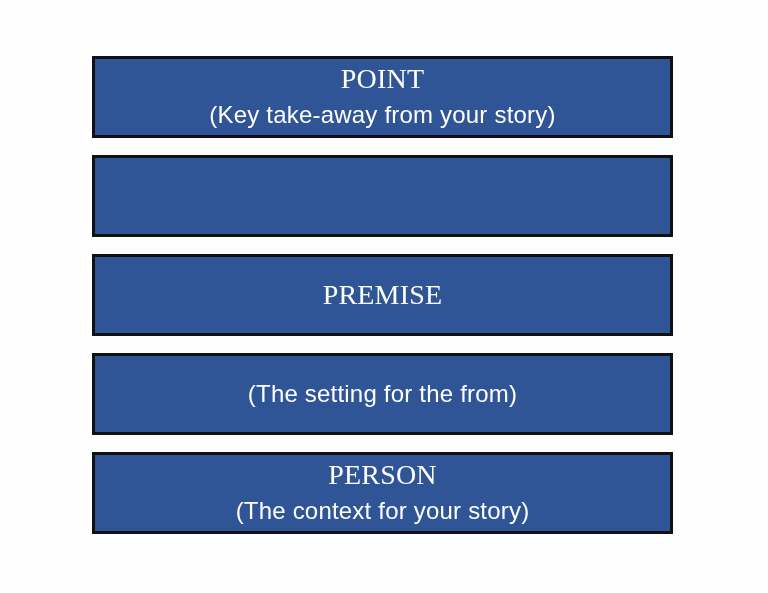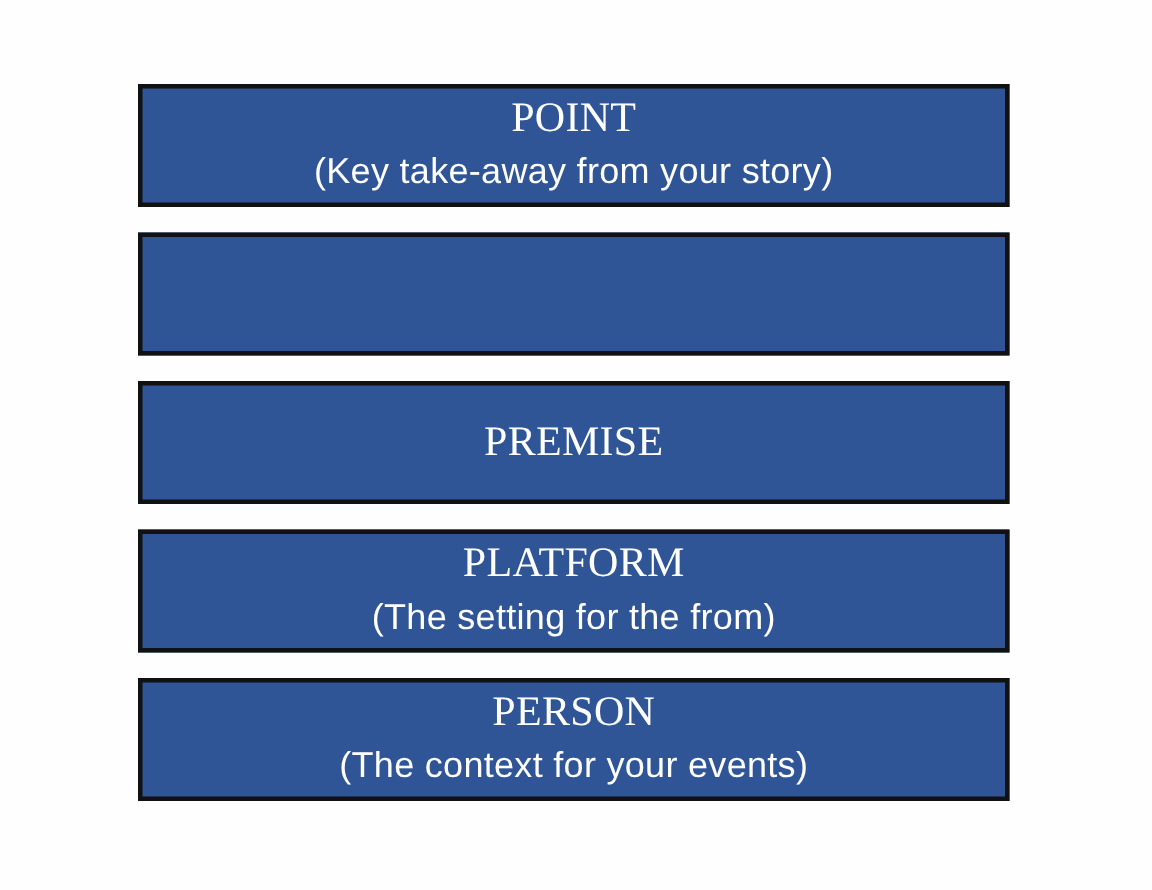--- a/index.html
+++ b/index.html
@@ -78,23 +78,22 @@
     </div>
 
     <div class="bar">
     </div>
 
     <div class="bar">
       <div class="bar-title">PREMISE</div>
     </div>
 
     <div class="bar">
-      <div class="bar-title">PLATFORM</div>
       <div class="bar-subtitle">(The setting for the from)</div>
     </div>
 
     <div class="bar">
       <div class="bar-title">PERSON</div>
-      <div class="bar-subtitle">(The context for your events)</div>
+      <div class="bar-subtitle">(The context for your story)</div>
     </div>
 
   </div>
 </div>
 
 </body></html>

